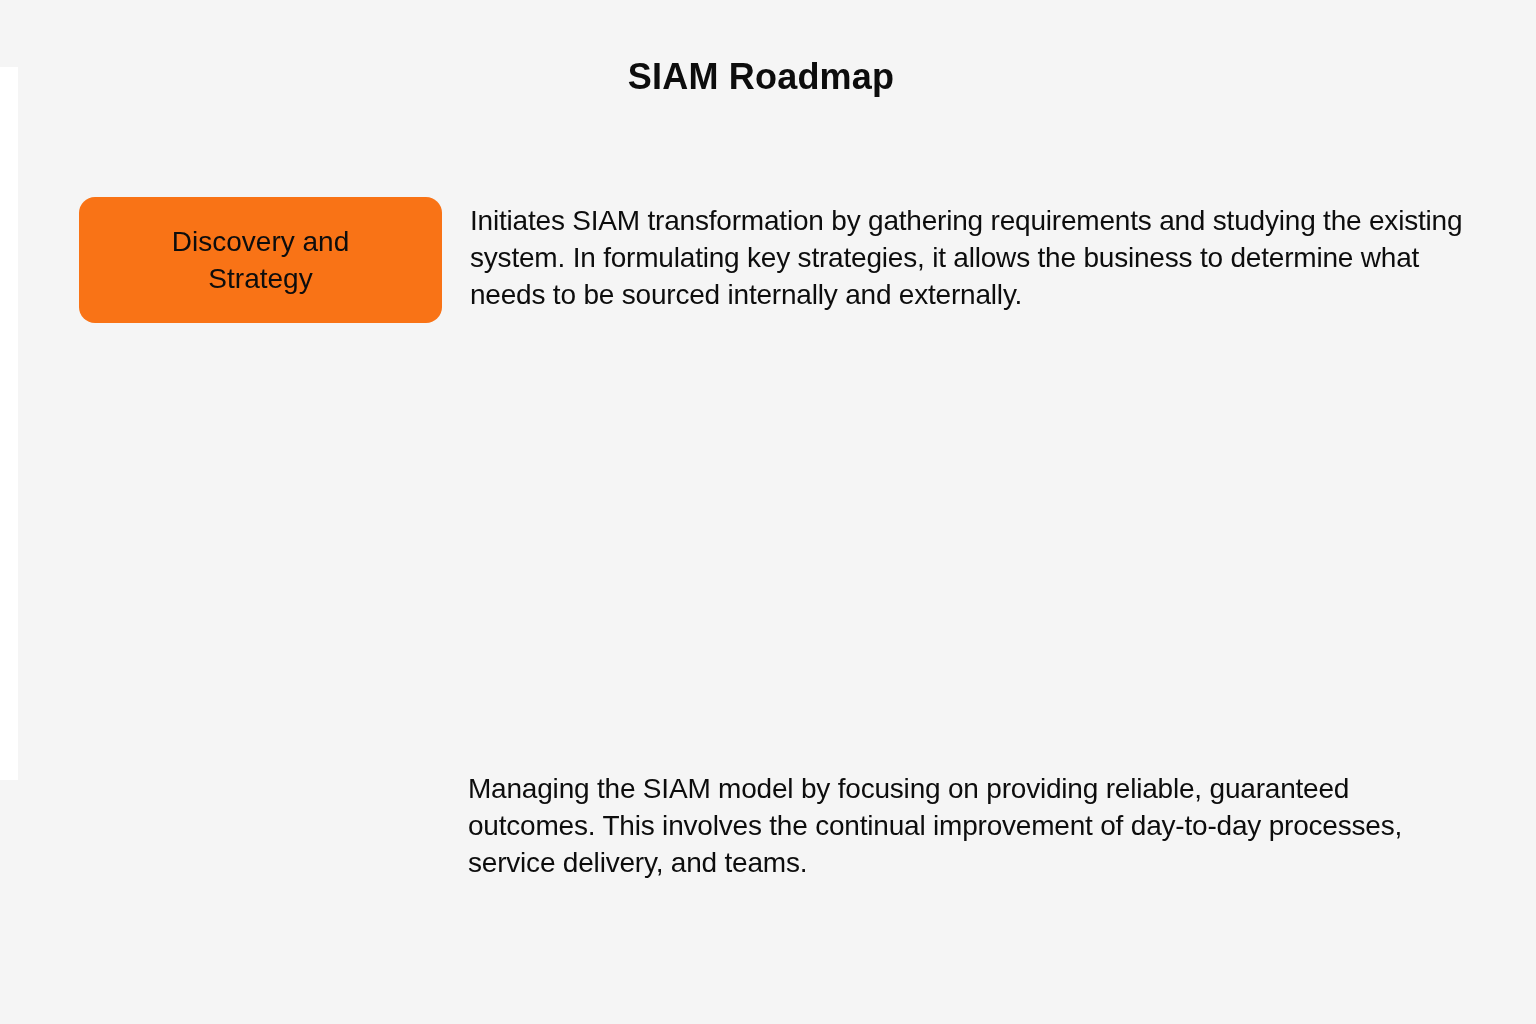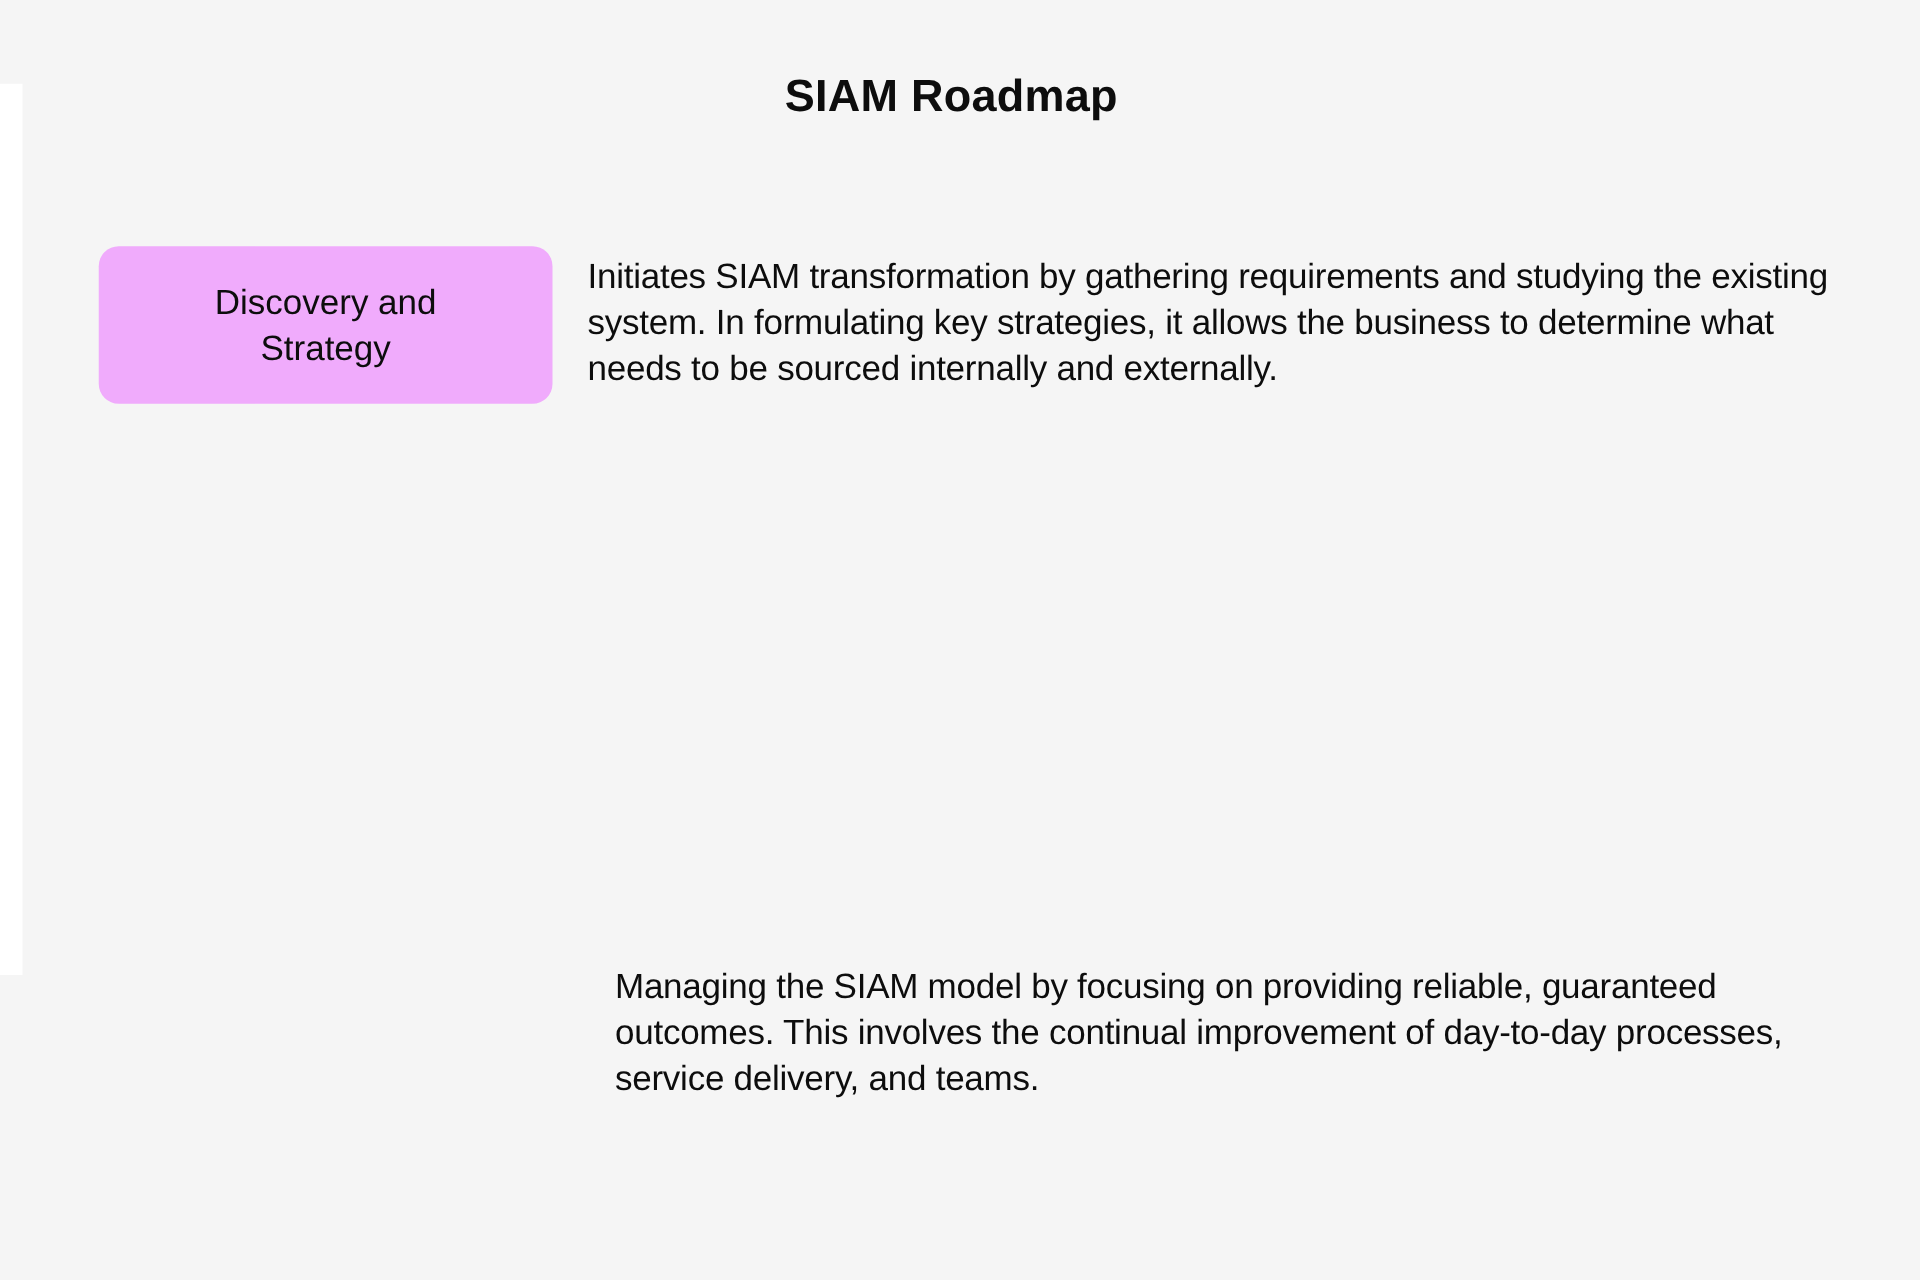--- a/index.html
+++ b/index.html
@@ -38,21 +38,21 @@
       left: 79px;
       width: 1400px;
       height: 126px;
     }
     .stage-box {
       position: absolute;
       left: 0;
       top: 0;
       width: 363px;
       height: 126px;
-      background: #f0abfc;
+      background: #f97316;
       border-radius: 16px;
       display: flex;
       align-items: center;
       justify-content: center;
       text-align: center;
       font-size: 28px;
       line-height: 37px;
       font-weight: 500;
       box-sizing: border-box;
       padding: 0 60px;
@@ -81,14 +81,14 @@
   <div class="stage-desc" style="left:391px;">Initiates SIAM transformation by gathering requirements and studying the existing system. In formulating key strategies, it allows the business to determine what needs to be sourced internally and externally.</div>
 </div>
 
 <div class="stage" style="top:389px;">
 </div>
 
 <div class="stage" style="top:581px;">
 </div>
 
 <div class="stage" style="top:773px;">
-  <div class="stage-desc" style="top:-3px;width:1000px;margin-left:24px;">Managing the SIAM model by focusing on providing reliable, guaranteed outcomes. This involves the continual improvement of day-to-day processes, service delivery, and teams.</div>
+  <div class="stage-desc" style="top:-3px;width:1000px;">Managing the SIAM model by focusing on providing reliable, guaranteed outcomes. This involves the continual improvement of day-to-day processes, service delivery, and teams.</div>
 </div>
 
 </body></html>

